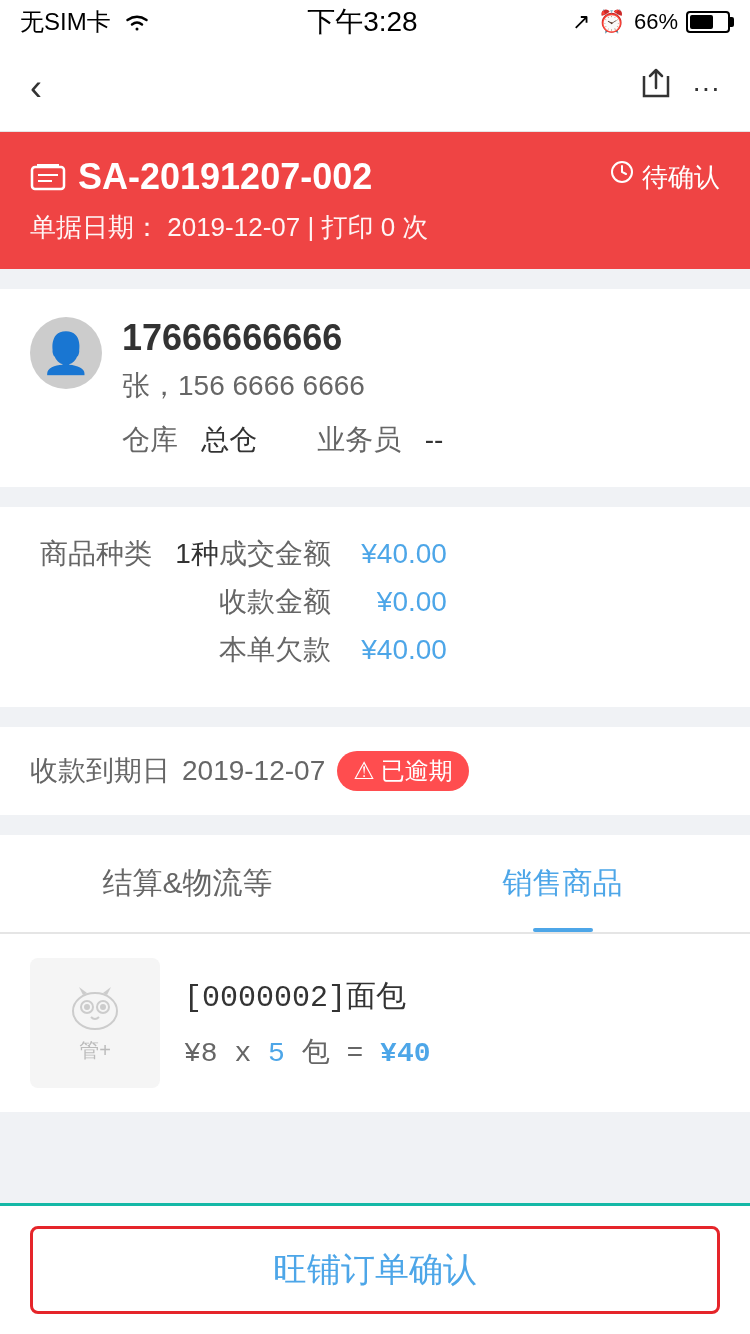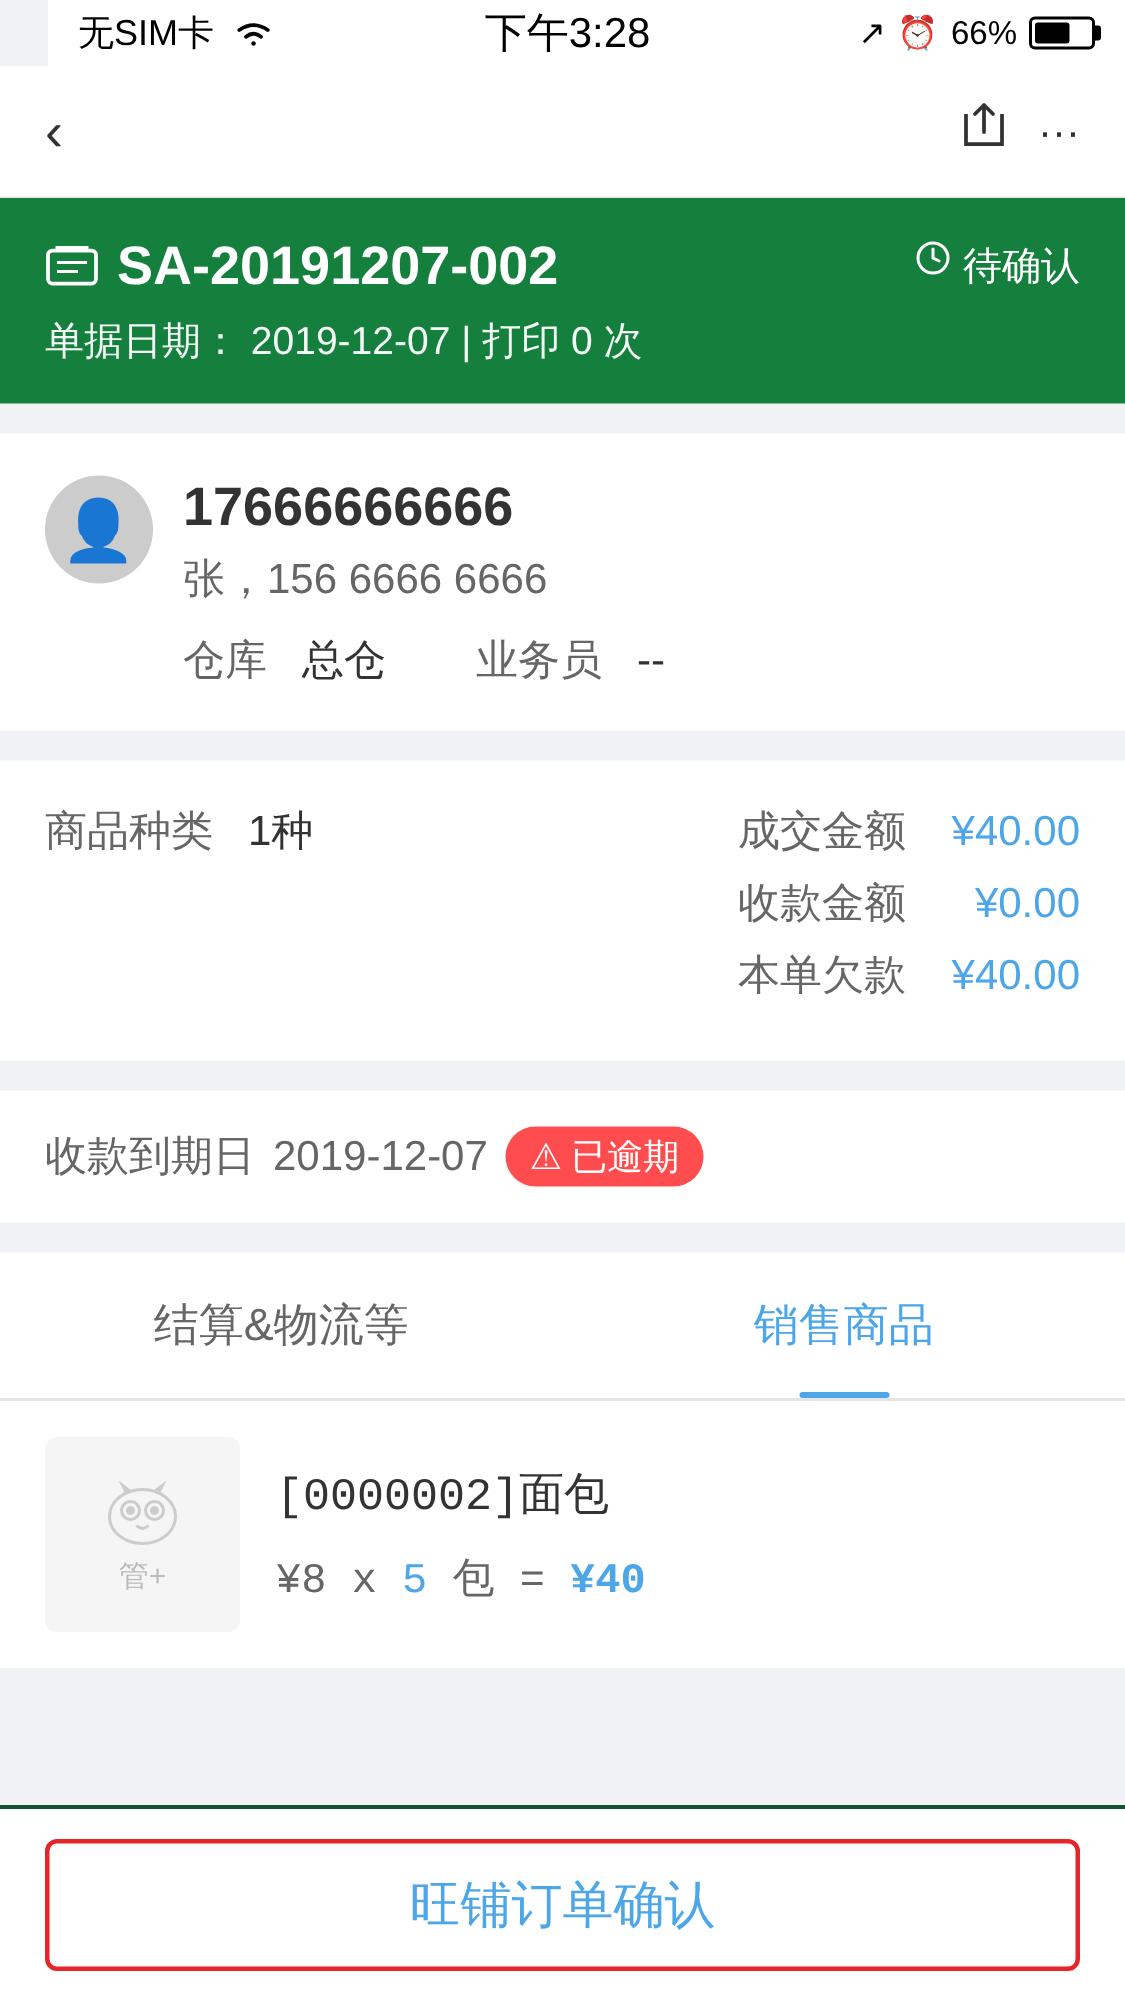--- a/index.html
+++ b/index.html
@@ -16,21 +16,20 @@
     
     .status-bar {
       height: 44px;
       background: #fff;
       display: flex;
       align-items: center;
       justify-content: space-between;
       padding: 16px 20px;
       font-size: 24px;
       color: #000;
-      margin-left: 32px;
     }
     .status-left { display: flex; align-items: center; gap: 10px; }
     .status-center { font-size: 28px; font-weight: 500; }
     .status-right { display: flex; align-items: center; gap: 8px; font-size: 22px; }
 
     
     .nav-bar {
       height: 88px;
       background: #fff;
       display: flex;
@@ -54,21 +53,21 @@
       align-items: center;
       gap: 20px;
     }
     .nav-action-btn {
       font-size: 28px;
       color: #333;
     }
 
     
     .order-header {
-      background: #15803d;
+      background: #ef4444;
       padding: 24px 30px;
       color: #fff;
     }
     .order-header-top {
       display: flex;
       justify-content: space-between;
       align-items: center;
       margin-bottom: 12px;
     }
     .order-id {
@@ -134,23 +133,23 @@
       font-size: 28px;
       color: #666;
     }
     .meta-label { color: #666; }
     .meta-value { color: #333; }
 
     
     .summary-section {
       background: #fff;
       margin-top: 20px;
-      padding: 28px 30px;
-      display: flex;
-      justify-content: space-between;
+      padding: 28px 40px;
+      display: flex;
+      justify-content: flex-start;
       align-items: flex-start;
     }
     .summary-left { }
     .summary-right {
       text-align: right;
     }
     .summary-row {
       display: flex;
       justify-content: flex-end;
       align-items: center;
@@ -268,21 +267,21 @@
     }
 
     
     .confirm-btn-container {
       position: fixed;
       bottom: 0;
       left: 0;
       width: 750px;
       padding: 20px 30px;
       background: #fff;
-      border-top: 3px solid #14532d;
+      border-top: 3px solid #14b8a6;
     }
     .confirm-btn {
       width: 100%;
       height: 88px;
       border: 3px solid #e5252a;
       background: #fff;
       color: #4da6e8;
       font-size: 34px;
       font-weight: 500;
       border-radius: 8px;

